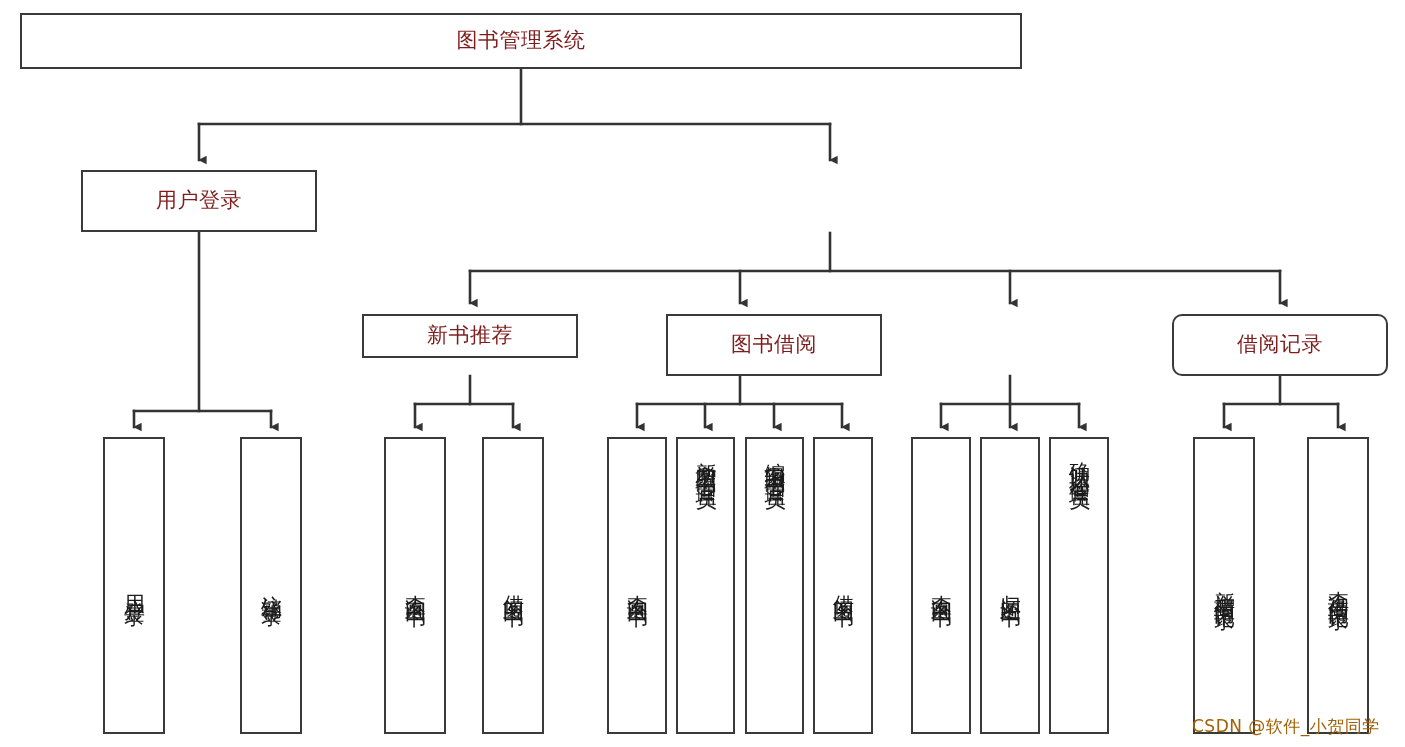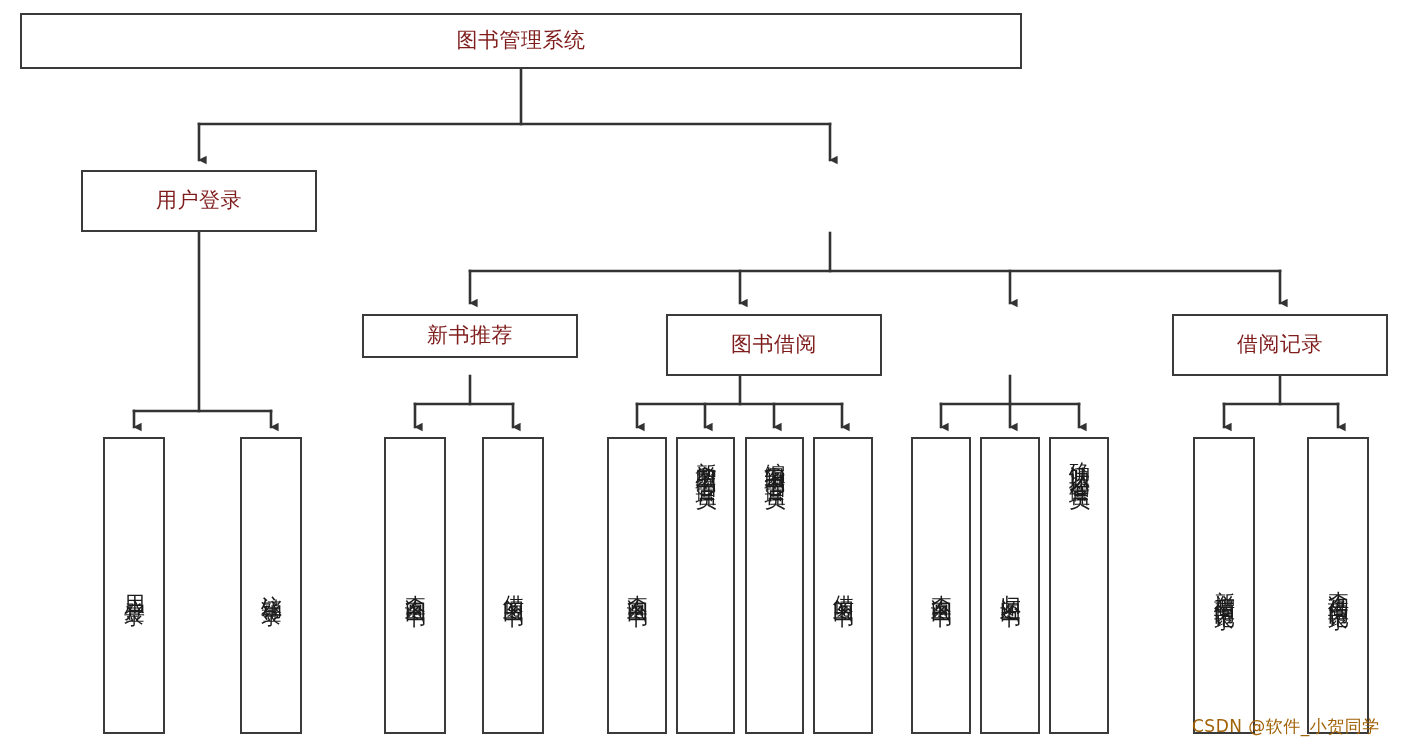--- a/index.html
+++ b/index.html
@@ -136,21 +136,21 @@
 
   <div class="node-box" style="left:362px; top:314px; width:216px; height:44px;">
     <span class="node-label-h">新书推荐</span>
   </div>
 
   <div class="node-box" style="left:632px; top:314px; width:216px; height:62px;margin-left:34px;">
     <span class="node-label-h">图书借阅</span>
   </div>
 
 
-  <div class="node-box" style="left:1172px; top:314px; width:216px; height:62px;">
+  <div class="node-box" style="left:1172px; top:314px; width:216px; height:62px;border-radius:10px;">
     <span class="node-label-h">借阅记录</span>
   </div>
 
   <div class="node-box leaf-box center-text" style="left:103px; top:437px; width:62px; height:297px;">
     <span class="node-label-v">用户登录</span>
   </div>
 
   <div class="node-box leaf-box center-text" style="left:240px; top:437px; width:62px; height:297px;">
     <span class="node-label-v">注销登录</span>
   </div>

